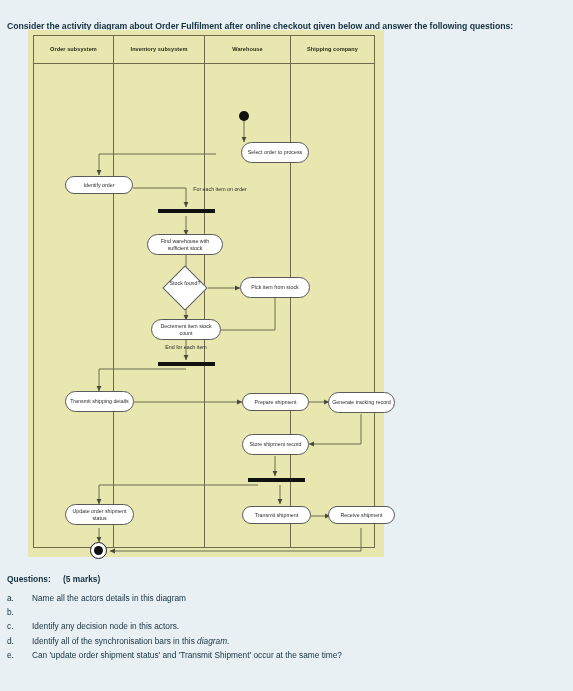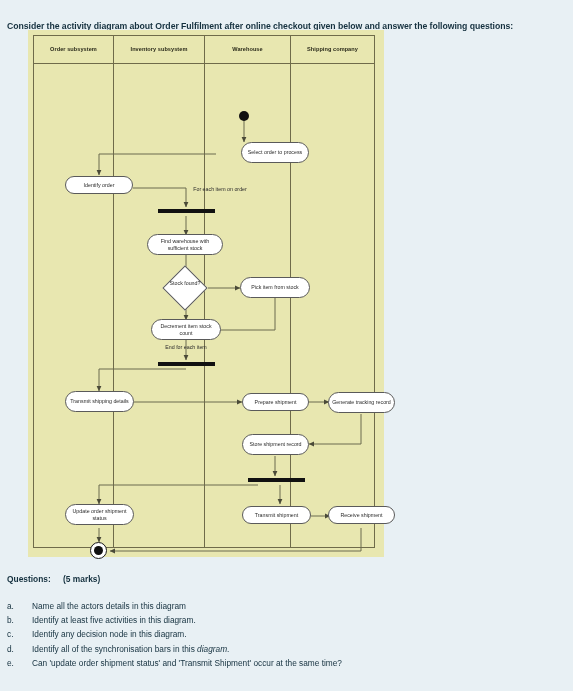--- a/index.html
+++ b/index.html
@@ -153,21 +153,21 @@
   #questions-block {
     position: absolute;
     left: 7px;
     top: 574px;
     width: 560px;
   }
   #questions-heading {
     font-size: 8.4px;
     font-weight: bold;
     color: #15313f;
-    margin-bottom: 17px;
+    margin-bottom: 9px;
   }
   #questions-heading .marks {
     margin-left: 10px;
   }
   .q-row {
     display: flex;
     align-items: flex-start;
     margin-top: 3.2px;
     font-size: 8.3px;
     color: #15313f;
@@ -297,25 +297,24 @@
     <span>Questions:</span>
     <span class="marks">(5 marks)</span>
   </div>
 
   <div class="q-row">
     <span class="q-letter">a.</span>
     <span class="q-text">Name all the actors details in this diagram</span>
   </div>
   <div class="q-row">
     <span class="q-letter">b.</span>
-    <span class="q-text">Identify at least five activities in this diagram.</span>
   </div>
   <div class="q-row">
     <span class="q-letter">c.</span>
-    <span class="q-text">Identify any decision node in this diagram.</span>
+    <span class="q-text">Identify any decision node in this actors.</span>
   </div>
   <div class="q-row">
     <span class="q-letter">d.</span>
     <span class="q-text">Identify all of the synchronisation bars in this <em>diagram</em>.</span>
   </div>
   <div class="q-row">
     <span class="q-letter">e.</span>
     <span class="q-text">Can 'update order shipment status' and 'Transmit Shipment' occur at the same time?</span>
   </div>
 </div>

